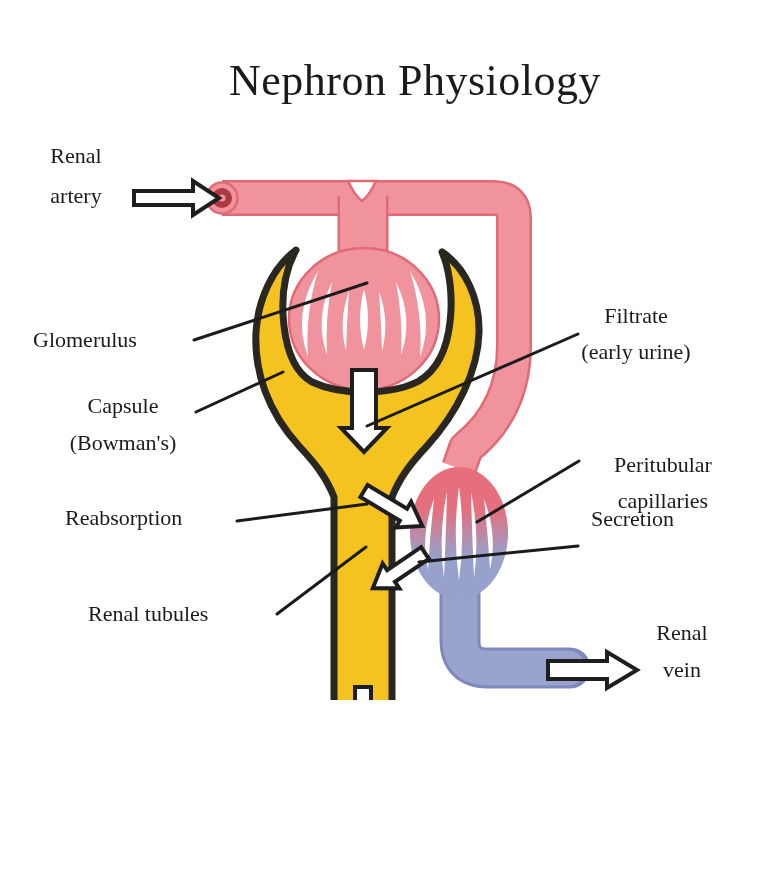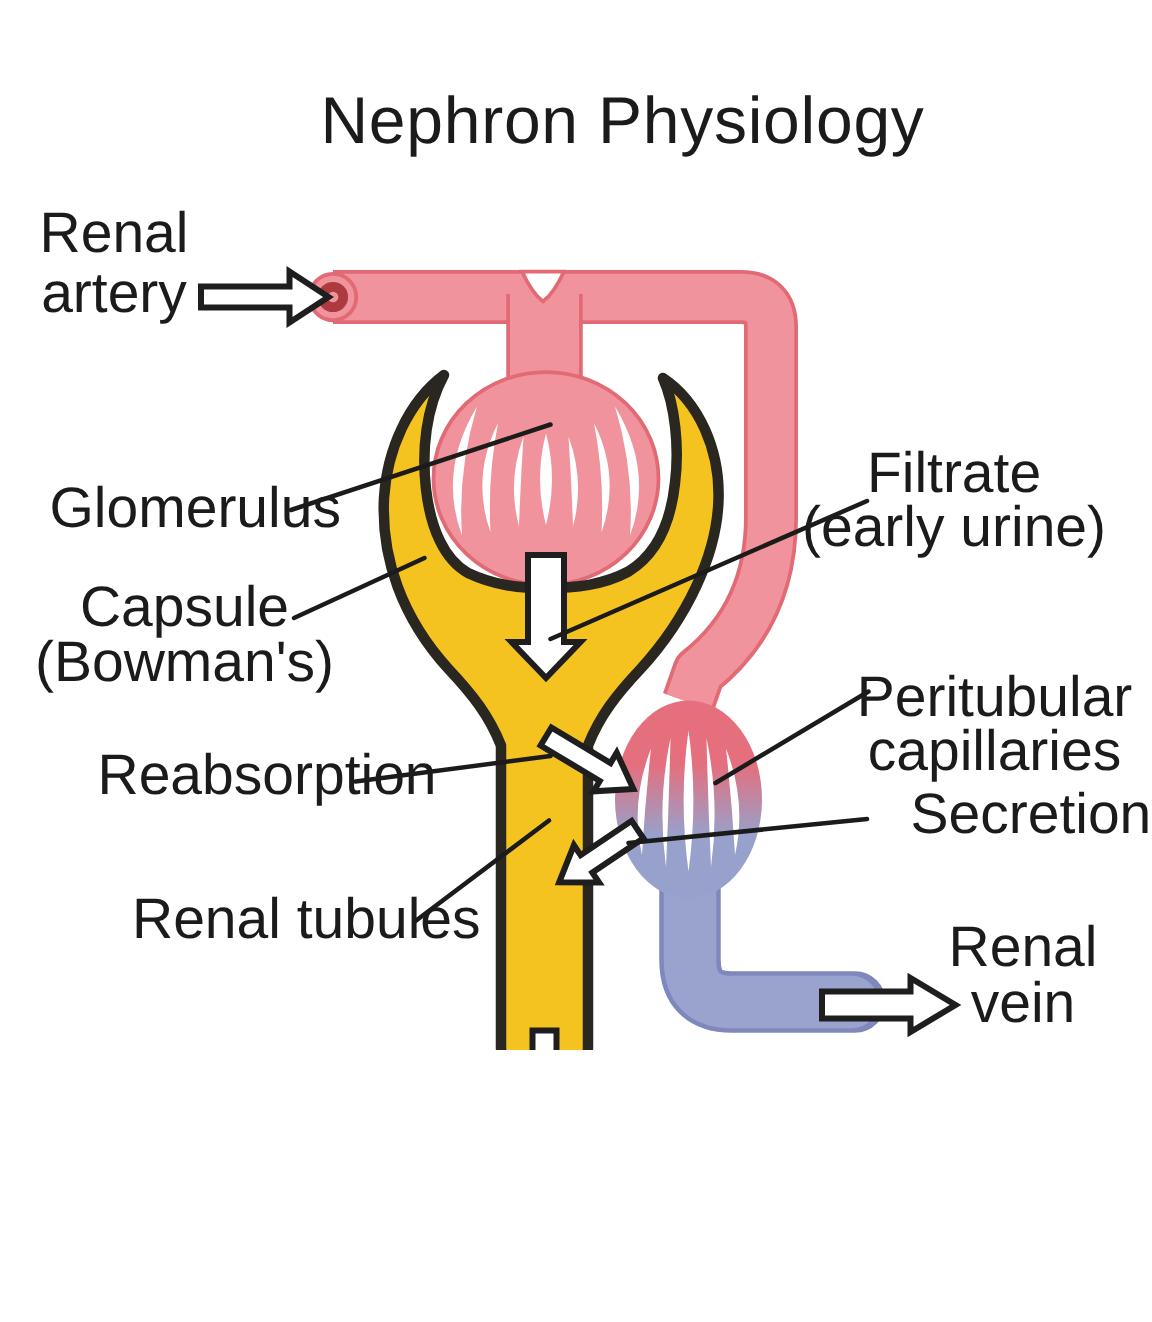--- a/index.html
+++ b/index.html
@@ -1,19 +1,19 @@
 <!DOCTYPE html>
 <html style="--background: #FFFFFF; --text: #1B1B1B; --line: #1B1B1B; --artery-pink: #F0939C; --artery-outline: #E16A74; --artery-core: #AD3A3E; --capsule-yellow: #F4C31F; --capsule-outline: #2A2620; --capillary-red: #E56F7D; --capillary-blue: #97A1CB; --vein-blue: #9AA3CE; --vein-outline: #7E88BD; --arrow-fill: #FFFFFF; --arrow-outline: #1E1E1E;"><head>
 <meta charset="utf-8">
 <style>
   html,body{margin:0;padding:0;background:#fff;}
   .stage{position:relative;width:768px;height:700px;background:var(--background,#fff);overflow:hidden;
-         font-family:Liberation Sans, sans-serif;}
+         font-family:Liberation Serif, serif;}
   .art{position:absolute;left:0;top:0;}
-  .lbl{position:absolute;font-size:38px;line-height:37px;color:var(--text,#1b1b1b);white-space:nowrap;}
+  .lbl{position:absolute;font-size:22px;line-height:37px;color:var(--text,#1b1b1b);white-space:nowrap;}
   .center{text-align:center;transform:translateX(-50%);}
   .title{font-size:44px;line-height:50px;top:56px;left:415px;transform:translateX(-50%);letter-spacing:.5px;}
 </style>
 </head>
 <body>
 
 <div class="stage">
 
   <svg class="art" width="768" height="881" viewBox="0 0 768 881">
     <defs>
@@ -127,21 +127,21 @@
   <div class="lbl center" style="left:636px;top:298px;line-height:36px;">
     <div>Filtrate</div>
     <div>(early urine)</div>
   </div>
 
   <div class="lbl center" style="left:663px;top:447px;line-height:36px;">
     <div>Peritubular</div>
     <div>capillaries</div>
   </div>
 
-  <div class="lbl" style="left:591px;top:525px;margin-left:16px;">Secretion</div>
+  <div class="lbl" style="left:591px;top:500px;">Secretion</div>
 
   <div class="lbl center" style="left:682px;top:614px;line-height:37px;">
     <div>Renal</div>
     <div>vein</div>
   </div>
 
   <div class="lbl center" style="left:365px;top:779px;margin-left:16px;">Urine</div>
 
 </div>
 

